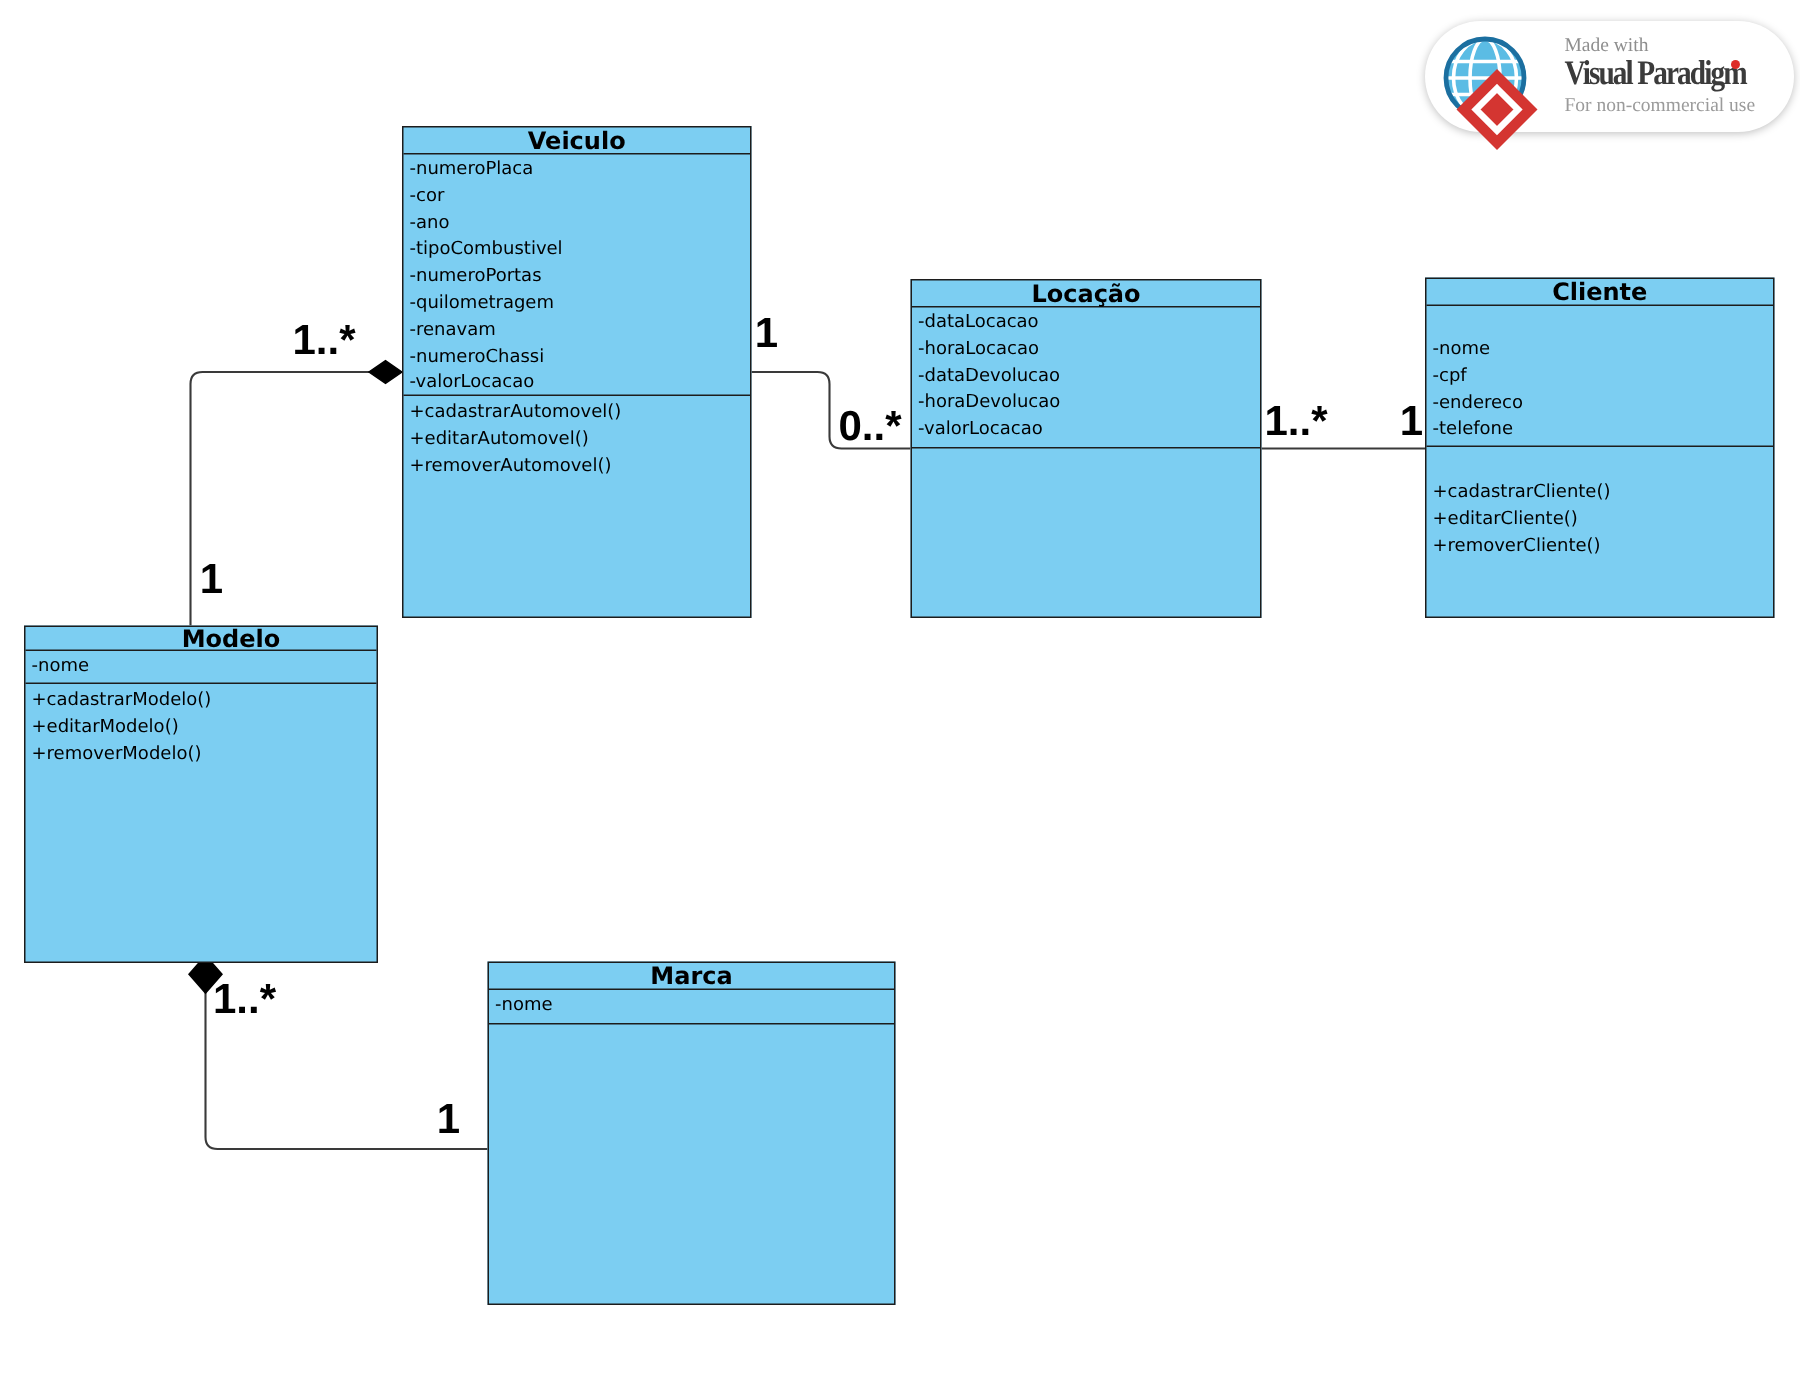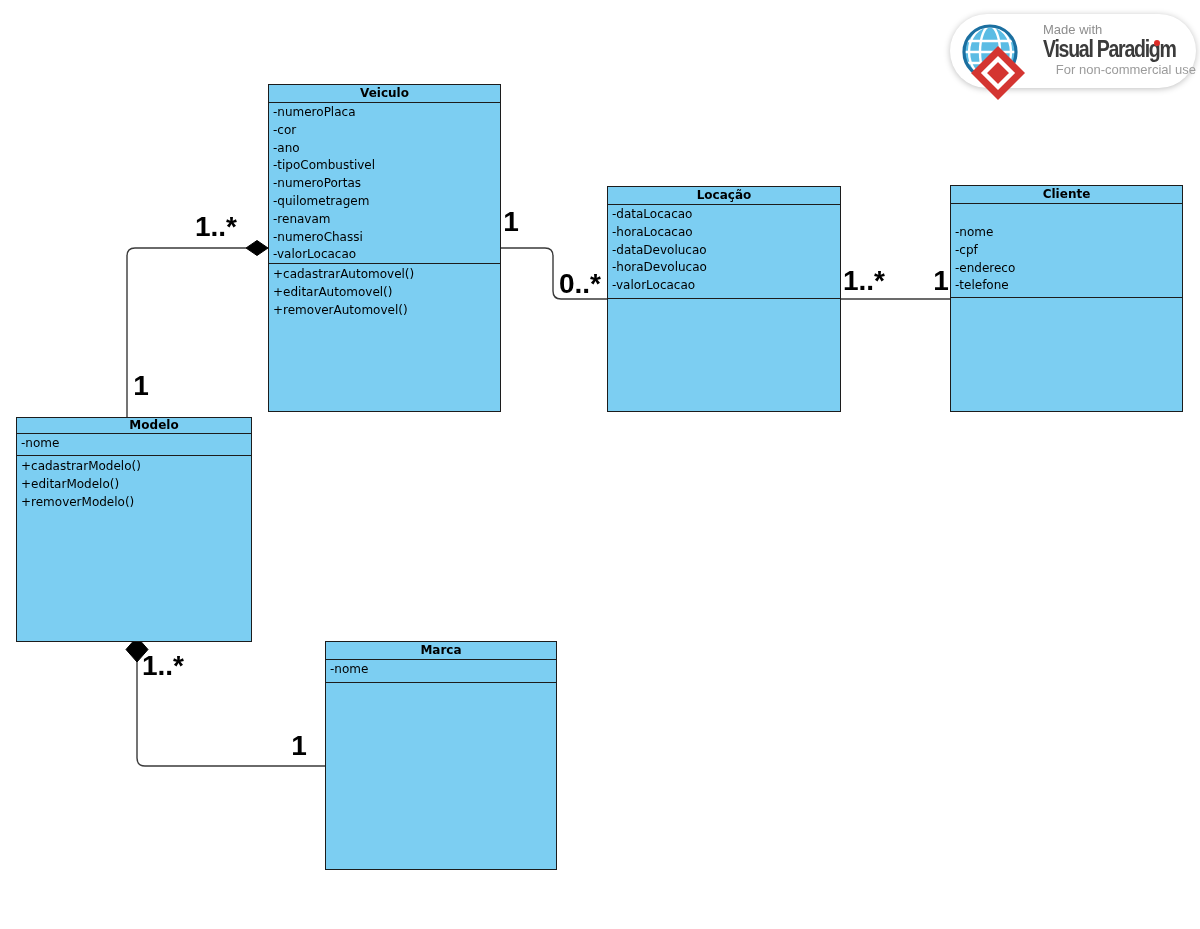--- a/index.html
+++ b/index.html
@@ -9,45 +9,45 @@
   }
   svg.connections{position:absolute;left:0;top:0;z-index:1;}
   .uml-class{
     position:absolute;z-index:2;box-sizing:border-box;
     background:#7CCEF2;border:1.4px solid #1c1c1c;
     display:flex;flex-direction:column;
     color:#000;
   }
   .uml-title{
     box-sizing:border-box;flex:0 0 auto;border-bottom:1.2px solid #1c1c1c;
-    font-weight:bold;font-size:12px;text-align:center;line-height:17px;
+    font-weight:bold;font-size:16px;text-align:center;line-height:17px;
   }
   .uml-attrs{box-sizing:border-box;flex:0 0 auto;border-bottom:1.2px solid #1c1c1c;padding:1px 3px 0 4px;overflow:hidden;}
   .uml-methods{box-sizing:border-box;flex:1 1 auto;padding:2px 3px 2px 4px;overflow:hidden;}
   .row{font-size:12px;line-height:17.8px;white-space:nowrap;}
   .mult{
     position:absolute;z-index:3;transform:translate(-50%,-50%);
     font-family:"Liberation Sans", sans-serif;font-weight:bold;font-size:28px;color:#000;
     white-space:nowrap;line-height:1;
   }
   
   .vp-badge{
     position:absolute;left:950px;top:14px;width:246px;height:74px;z-index:4;
     background:#ffffff;border-radius:37px;
     box-shadow:0 1px 6px rgba(0,0,0,0.25);
     box-sizing:border-box;padding:9px 0 0 93px;
-    font-family:Liberation Sans, sans-serif;
+    font-family:Liberation Serif, serif;
   }
   .vp-made{font-size:13px;color:#8e8e8e;line-height:14px;}
   .vp-brand{
     display:inline-block;font-size:23px;font-weight:bold;color:#3b3b3b;
     letter-spacing:-1.5px;transform:scaleX(0.85);transform-origin:left center;
     line-height:24px;white-space:nowrap;
   }
-  .vp-license{font-size:13px;color:#9b9b9b;line-height:15px;margin-top:1px;text-align:right;}
+  .vp-license{font-size:13px;color:#9b9b9b;line-height:15px;margin-top:1px;}
   .vp-icon{position:absolute;left:954px;top:16px;z-index:5;}
   .vp-i-dot{
     position:absolute;left:1154px;top:40px;width:6px;height:6px;border-radius:50%;
     background:#dd2c27;z-index:6;
   }
 </style>
 </head>
 <body>
 
 <div class="canvas">
@@ -97,35 +97,40 @@
   </div>
 
   <div class="uml-class" style="left:950px;top:185px;width:233px;height:227px;gap:19px;">
     <div class="uml-title" style="height:18px;">Cliente</div>
     <div class="uml-attrs" style="height:75px;">
       <div class="row">-nome</div>
       <div class="row">-cpf</div>
       <div class="row">-endereco</div>
       <div class="row">-telefone</div>
     </div>
+    <div class="uml-methods">
+      <div class="row">+cadastrarCliente()</div>
+      <div class="row">+editarCliente()</div>
+      <div class="row">+removerCliente()</div>
+    </div>
   </div>
 
   <div class="uml-class" style="left:16px;top:417px;width:236px;height:225px;">
     <div class="uml-title" style="height:16px;line-height:15px;padding-left:40px;">Modelo</div>
     <div class="uml-attrs" style="height:22px;">
       <div class="row">-nome</div>
     </div>
     <div class="uml-methods">
       <div class="row">+cadastrarModelo()</div>
       <div class="row">+editarModelo()</div>
       <div class="row">+removerModelo()</div>
     </div>
   </div>
 
-  <div class="uml-class" style="left:325px;top:641px;width:232px;height:229px;">
+  <div class="uml-class" style="left:325px;top:641px;width:272px;height:229px;">
     <div class="uml-title" style="height:18px;">Marca</div>
     <div class="uml-attrs" style="height:23px;">
       <div class="row">-nome</div>
     </div>
   </div>
 
   <div class="mult" style="left:216px;top:227px;">1..*</div>
   <div class="mult" style="left:141px;top:386px;">1</div>
 
   <div class="mult" style="left:511px;top:222px;">1</div>

